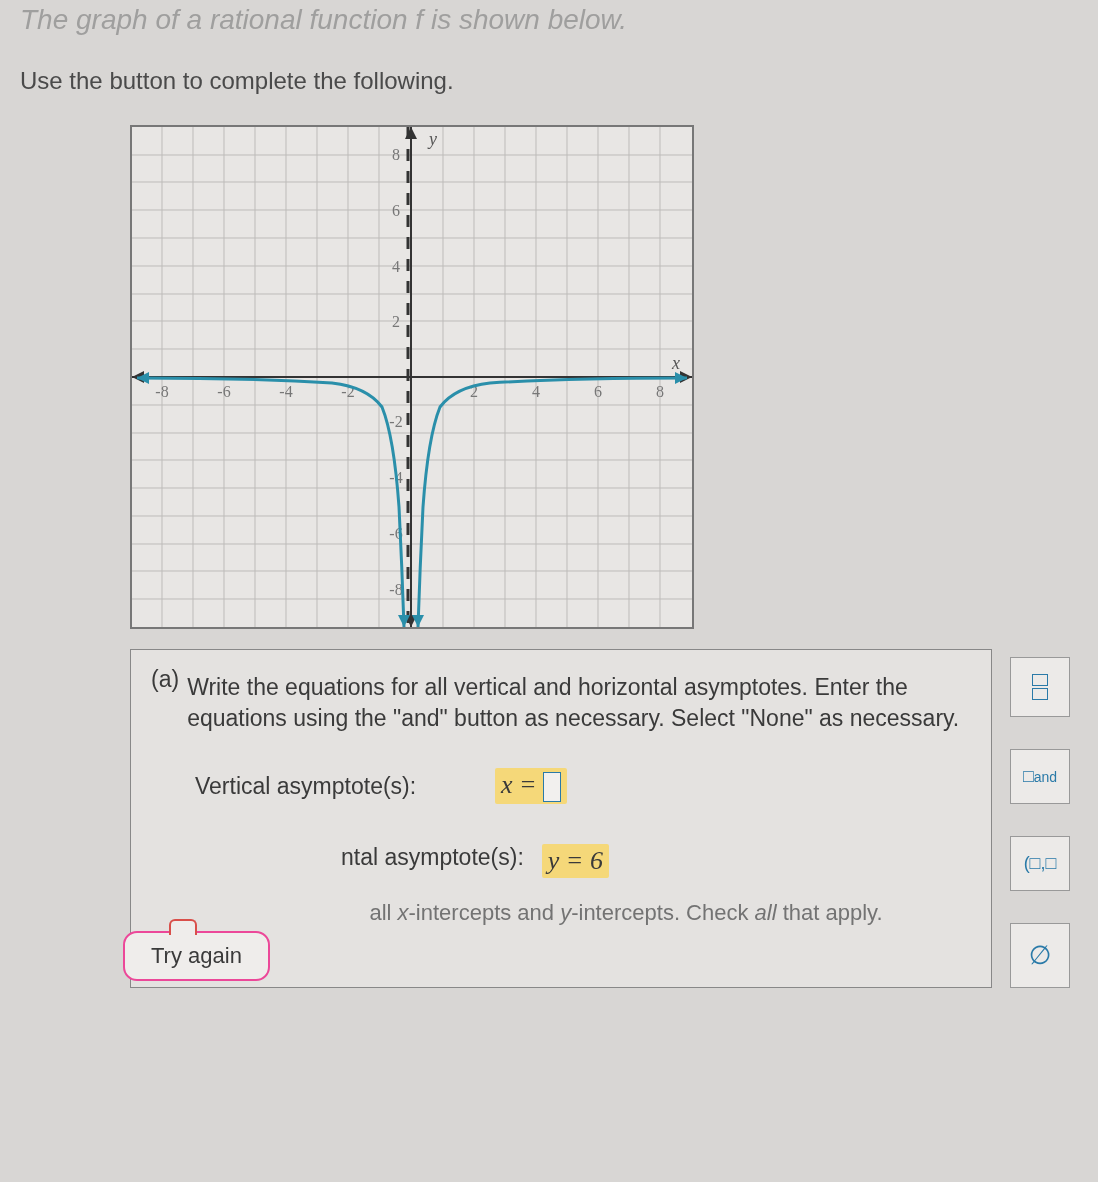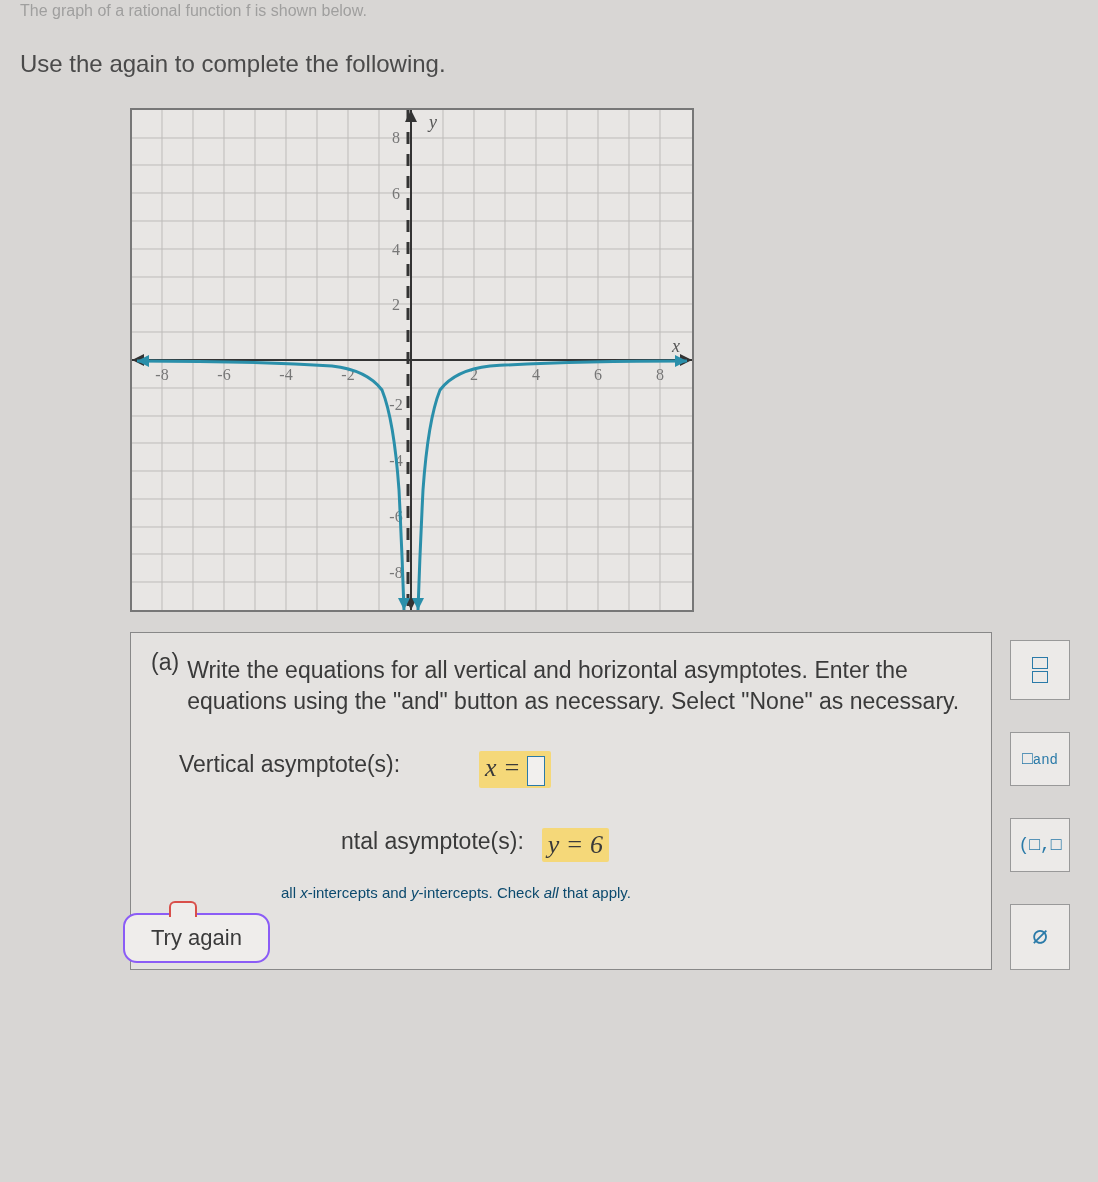--- a/index.html
+++ b/index.html
@@ -8,23 +8,24 @@
     font-family: Arial, Helvetica, sans-serif;
     background: #d8d6d4;
     width: 1098px;
     color: #3a3a3a;
   }
   .page {
     position: relative;
     padding: 0 20px 20px 20px;
   }
   .intro-text {
-    font-size: 16px;
+    font-size: 28px;
     color: #4a4a4a;
     line-height: 1.4;
+    font-style: italic;
   }
   .intro-text .line1 {
     color: #888;
     opacity: 0.7;
   }
   .prompt-text {
     font-size: 24px;
     color: #4a4a4a;
     margin-top: 28px;
   }
@@ -50,22 +51,23 @@
     font-size: 23px;
     color: #3a3a3a;
   }
   .q-label {
     display: flex;
     gap: 8px;
   }
   .q-text { flex: 1; line-height: 1.35; margin-top: 6px; }
   .row {
     display: flex;
+    align-items: center;
     margin-top: 34px;
-    margin-left: 28px;
+    margin-left: 44px;
     font-size: 23px;
   }
   .row .lbl { width: 300px; }
   .math-eq {
     font-style: italic;
     font-family: 'Times New Roman', serif;
     font-size: 26px;
   }
   .highlight {
     background: #f5d879;
@@ -78,21 +80,21 @@
     width: 16px;
     height: 28px;
     vertical-align: middle;
     background: #f2f0ee;
   }
   .try-again {
     position: absolute;
     left: -8px;
     bottom: 6px;
     background: #efedeb;
-    border: 2px solid #8b5cf6;
+    border: 2px solid #ec4899;
     border-radius: 14px;
     padding: 10px 26px;
     font-size: 22px;
     color: #3a3a3a;
   }
   .try-again::before {
     content: "";
     position: absolute;
     top: -14px;
     left: 44px;
@@ -106,60 +108,61 @@
     border-top-right-radius: 6px;
   }
   .row2 {
     display: flex;
     margin-top: 40px;
     margin-left: 190px;
     font-size: 23px;
   }
   .bottom-line {
     margin-top: 22px;
-    font-size: 15px;
-    color: #0c4a6e;
+    font-size: 22px;
+    color: #737373;
     margin-left: 40px;
+    text-align: center;
   }
   .italic { font-style: italic; }
   .sidebar {
     width: 60px;
     display: flex;
     flex-direction: column;
     gap: 32px;
     padding-top: 8px;
   }
   .side-btn {
     border: 1.5px solid #999;
     background: #eceae8;
     font-size: 18px;
     color: #2a7aa8;
     text-align: center;
     padding: 16px 2px;
-    font-family: Liberation Mono, monospace;
+    font-family: Liberation Sans, sans-serif;
   }
   .frac {
     display: inline-flex;
     flex-direction: column;
     align-items: center;
     vertical-align: middle;
     line-height: 0.9;
   }
   .frac .t { border-bottom: 1.5px solid #2a7aa8; width: 14px; height: 10px; border-top:1.5px solid #2a7aa8; border-left:1.5px solid #2a7aa8; border-right:1.5px solid #2a7aa8;}
   .frac .b { width: 14px; height: 10px; border:1.5px solid #2a7aa8; margin-top:2px;}
 </style>
 </head>
 <body>
 
 <div class="page">
   <div class="intro-text">
     <div class="line1">The graph of a rational function f is shown below.</div>
   </div>
 
-  <div class="prompt-text">Use the again to complete the following.</div>
+  <div class="prompt-text">Use the button to complete the following.</div>
 
   <div class="graph-box">
     <svg viewBox="0 0 560 500" width="560" height="500">
 
       <g stroke="#bdbbb9" stroke-width="1">
         <line x1="30" y1="0" x2="30" y2="500"></line>
           <line x1="61" y1="0" x2="61" y2="500"></line>
         <line x1="92" y1="0" x2="92" y2="500"></line>
           <line x1="123" y1="0" x2="123" y2="500"></line>
         <line x1="154" y1="0" x2="154" y2="500"></line>

